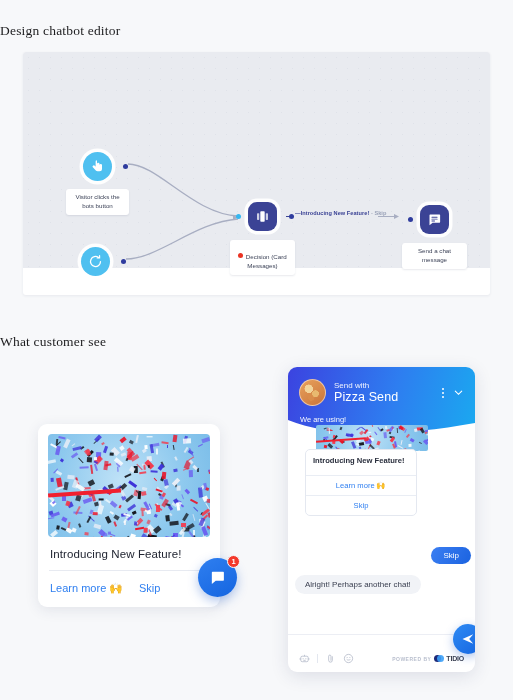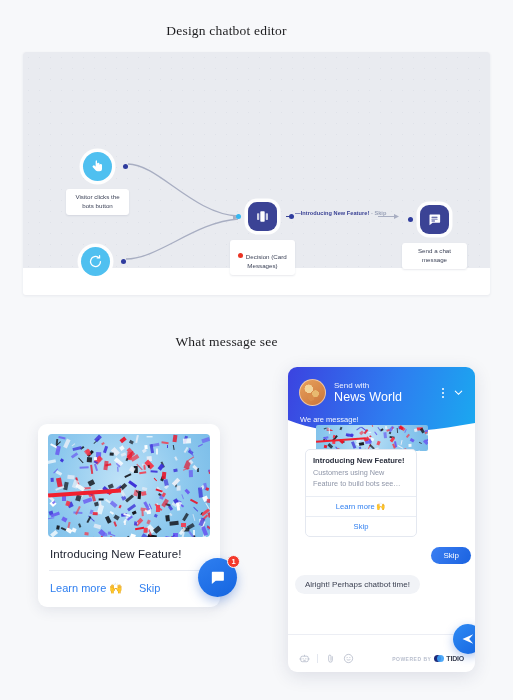--- a/index.html
+++ b/index.html
@@ -7,21 +7,20 @@
     width: 513px; height: 700px;
     background: #f7f8fa;
     font-family: "Liberation Sans", sans-serif;
     overflow: hidden;
   }
   .page { position: relative; width: 513px; height: 700px; }
 
   
   .heading {
     position: absolute; left: 0; width: 453px;
-    text-align: center;
     font-family: "Liberation Serif", serif;
     font-size: 13.5px; color: #1d1d1f; letter-spacing: .2px;
   }
   #h1 { top: 23px; }
   #h2 { top: 334px; }
 
   
   .editor {
     position: absolute; left: 23px; top: 52px;
     width: 467px; height: 243px;
@@ -323,21 +322,21 @@
           </svg>
         </div>
         <span class="dot" id="d4"></span>
         <div class="node-label" id="l4">Send a chat
 message</div>
       </div>
 
     </div>
   </div>
 
-  <div class="heading" id="h2">What message see</div>
+  <div class="heading" id="h2">What customer see</div>
 
   <div class="card-wrap">
     <div class="card-img" id="confettiA" style="background: radial-gradient(circle at 45% 45%, rgb(191, 226, 247) 0%, rgb(142, 201, 238) 60%, rgb(121, 188, 232) 100%);">
         <span style="position:absolute;left:60.9px;top:101.7px;width:2.1px;height:6.6px;background:#f23b4d;transform:rotate(29deg);opacity:0.98"></span>
         <span style="position:absolute;left:89.4px;top:84.1px;width:4.0px;height:8.1px;background:#f23b4d;transform:rotate(45deg);opacity:0.81"></span>
         <span style="position:absolute;left:7.5px;top:5.4px;width:2.3px;height:5.6px;background:#111218;transform:rotate(6deg);opacity:0.75"></span>
         <span style="position:absolute;left:78.5px;top:17.9px;width:5.0px;height:8.3px;background:#f23b4d;transform:rotate(6deg);opacity:0.83"></span>
         <span style="position:absolute;left:74.0px;top:18.4px;width:2.9px;height:5.0px;background:#e9eef7;transform:rotate(70deg);opacity:0.77"></span>
         <span style="position:absolute;left:65.4px;top:14.0px;width:5.0px;height:7.6px;background:#e9eef7;transform:rotate(137deg);opacity:0.90"></span>
         <span style="position:absolute;left:28.3px;top:42.7px;width:2.3px;height:8.4px;background:#e8152a;transform:rotate(162deg);opacity:0.85"></span>
@@ -610,36 +609,36 @@
     <span class="fab-badge">1</span>
   </div>
 
   <div class="widget">
 
     <div class="widget-head">
       <div class="head-row">
         <span class="avatar"></span>
         <span class="head-txt">
           <span class="head-small" style="display:block">Send with</span>
-          <span class="head-big" style="display:block">News World</span>
+          <span class="head-big" style="display:block">Pizza Send</span>
         </span>
         <span class="head-ctrls">
           <span class="kebab">
               <i></i>
               <i></i>
               <i></i>
             </span>
           <span class="chev">
             <svg viewBox="0 0 24 24" fill="none" stroke="#fff" stroke-width="2.4" stroke-linecap="round">
                 <path d="M5 9l7 7 7-7"></path>
               </svg>
           </span>
         </span>
       </div>
-      <div class="online">We are message!</div>
+      <div class="online">We are using!</div>
       <svg class="wave" viewBox="0 0 187 16" preserveAspectRatio="none">
         <path d="M0 0 C40 17, 110 17, 187 3 L187 16 L0 16 Z" fill="#fff"></path>
       </svg>
     </div>
 
     <div class="widget-body">
       <div class="confetti-strip" id="confettiB" style="background: radial-gradient(circle at 45% 45%, rgb(191, 226, 247) 0%, rgb(142, 201, 238) 60%, rgb(121, 188, 232) 100%);">
           <span style="position:absolute;left:20.2px;top:22.7px;width:1.7px;height:4.9px;background:#f23b4d;transform:rotate(86deg);opacity:0.89"></span>
           <span style="position:absolute;left:20.3px;top:21.0px;width:0.9px;height:3.4px;background:#3b2fd8;transform:rotate(142deg);opacity:0.82"></span>
           <span style="position:absolute;left:52.2px;top:9.8px;width:1.7px;height:6.3px;background:#e8152a;transform:rotate(37deg);opacity:0.86"></span>
@@ -729,28 +728,27 @@
           <span style="position:absolute;left:111.2px;top:2.7px;width:2.1px;height:5.5px;background:#6a5cf0;transform:rotate(81deg);opacity:0.86"></span>
           <span style="position:absolute;left:45.6px;top:25.0px;width:2.4px;height:5.3px;background:#3b2fd8;transform:rotate(167deg);opacity:0.72"></span>
           <span style="position:absolute;left:77.4px;top:19.4px;width:2.0px;height:4.6px;background:#f23b4d;transform:rotate(159deg);opacity:0.83"></span>
           <span style="position:absolute;left:23.8px;top:14.5px;width:3.5px;height:2.7px;background:#e8152a;transform:rotate(42deg);opacity:0.98"></span>
           <span style="position:absolute;left:0;top:14px;width:50px;height:2.4px;background:#f0202f;transform:rotate(-4deg)"></span>
         </div>
 
       <div class="msg-card">
         <div class="msg-card-txt">
           <div class="msg-card-title">Introducing New Feature!</div>
-          <div class="msg-card-desc">Customers using New Feature to build bots see…</div>
         </div>
         <div class="msg-card-btn">Learn more 🙌</div>
         <div class="msg-card-btn">Skip</div>
       </div>
 
       <div class="skip-pill">Skip</div>
-      <div class="reply-pill">Alright! Perhaps chatbot time!</div>
+      <div class="reply-pill">Alright! Perhaps another chat!</div>
     </div>
 
     <div class="widget-foot">
       <div class="foot-row">
         <span>
           <svg viewBox="0 0 24 24" fill="none" stroke="currentColor" stroke-width="1.7">
             <rect x="4" y="7" width="16" height="12" rx="3"></rect>
             <circle cx="9" cy="12.5" r="1.3" fill="currentColor" stroke="none"></circle>
             <circle cx="15" cy="12.5" r="1.3" fill="currentColor" stroke="none"></circle>
             <path d="M9.5 16h5M12 7V4M2.5 11v4M21.5 11v4"></path>

